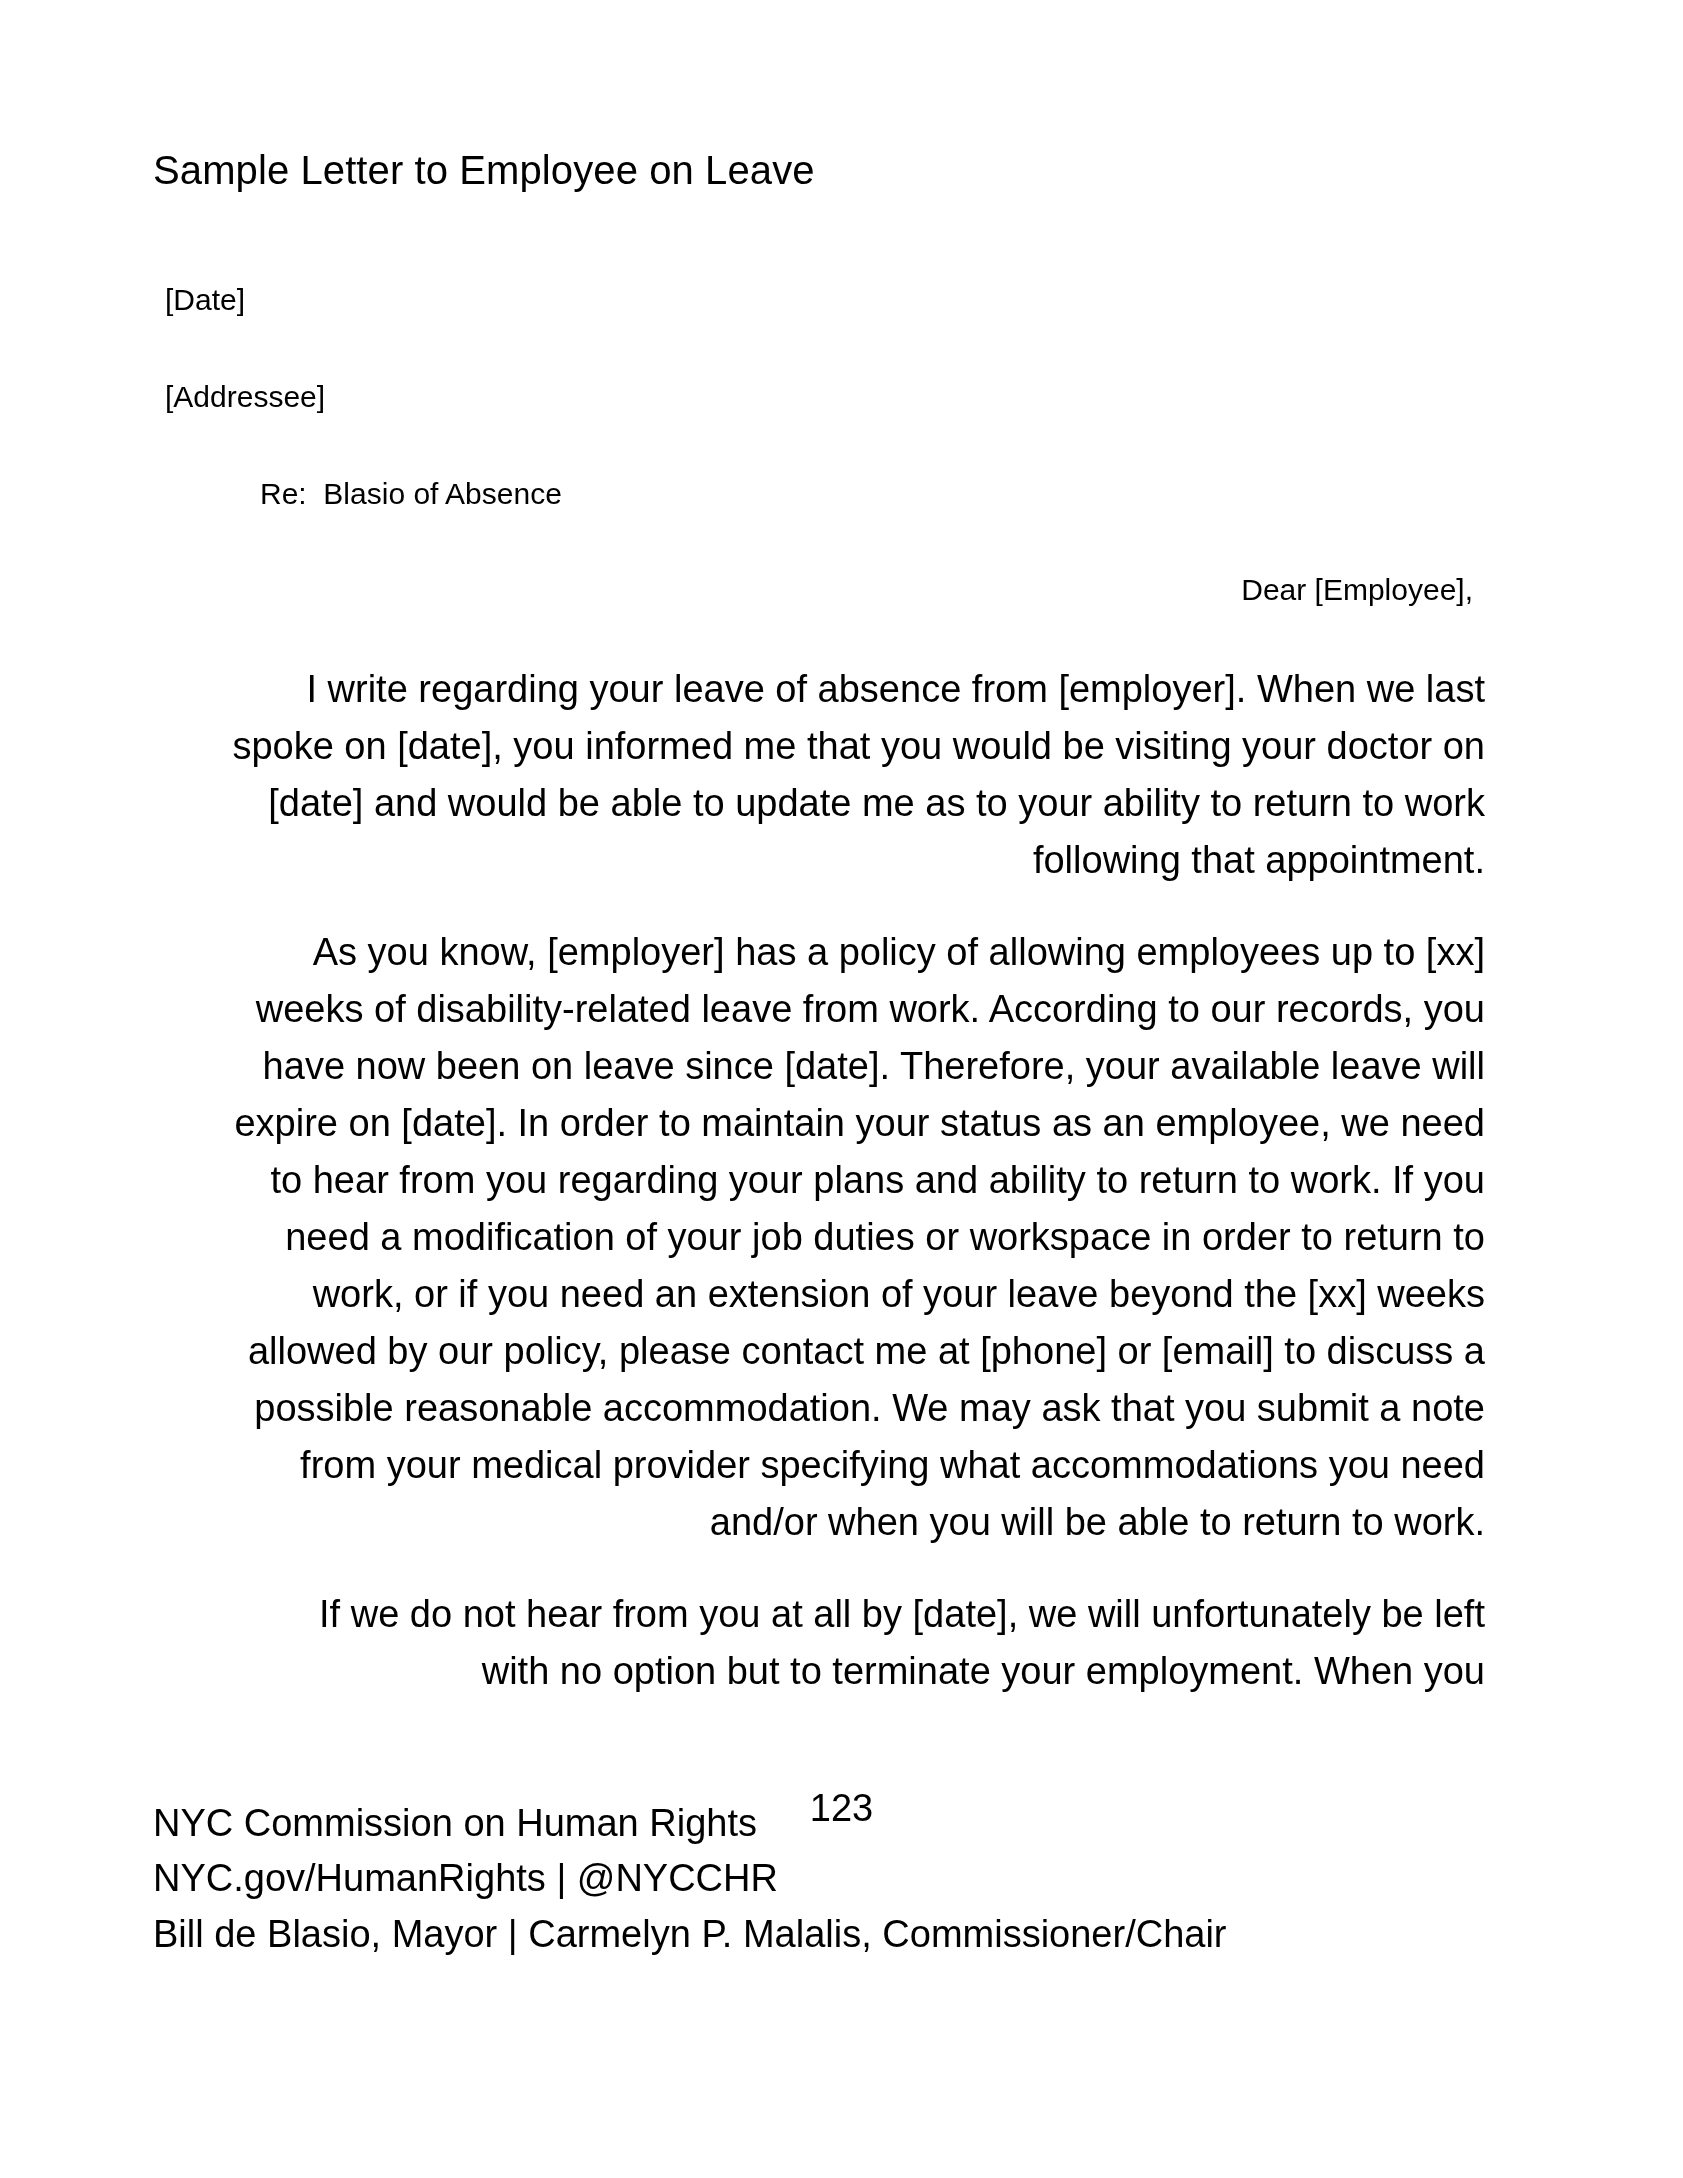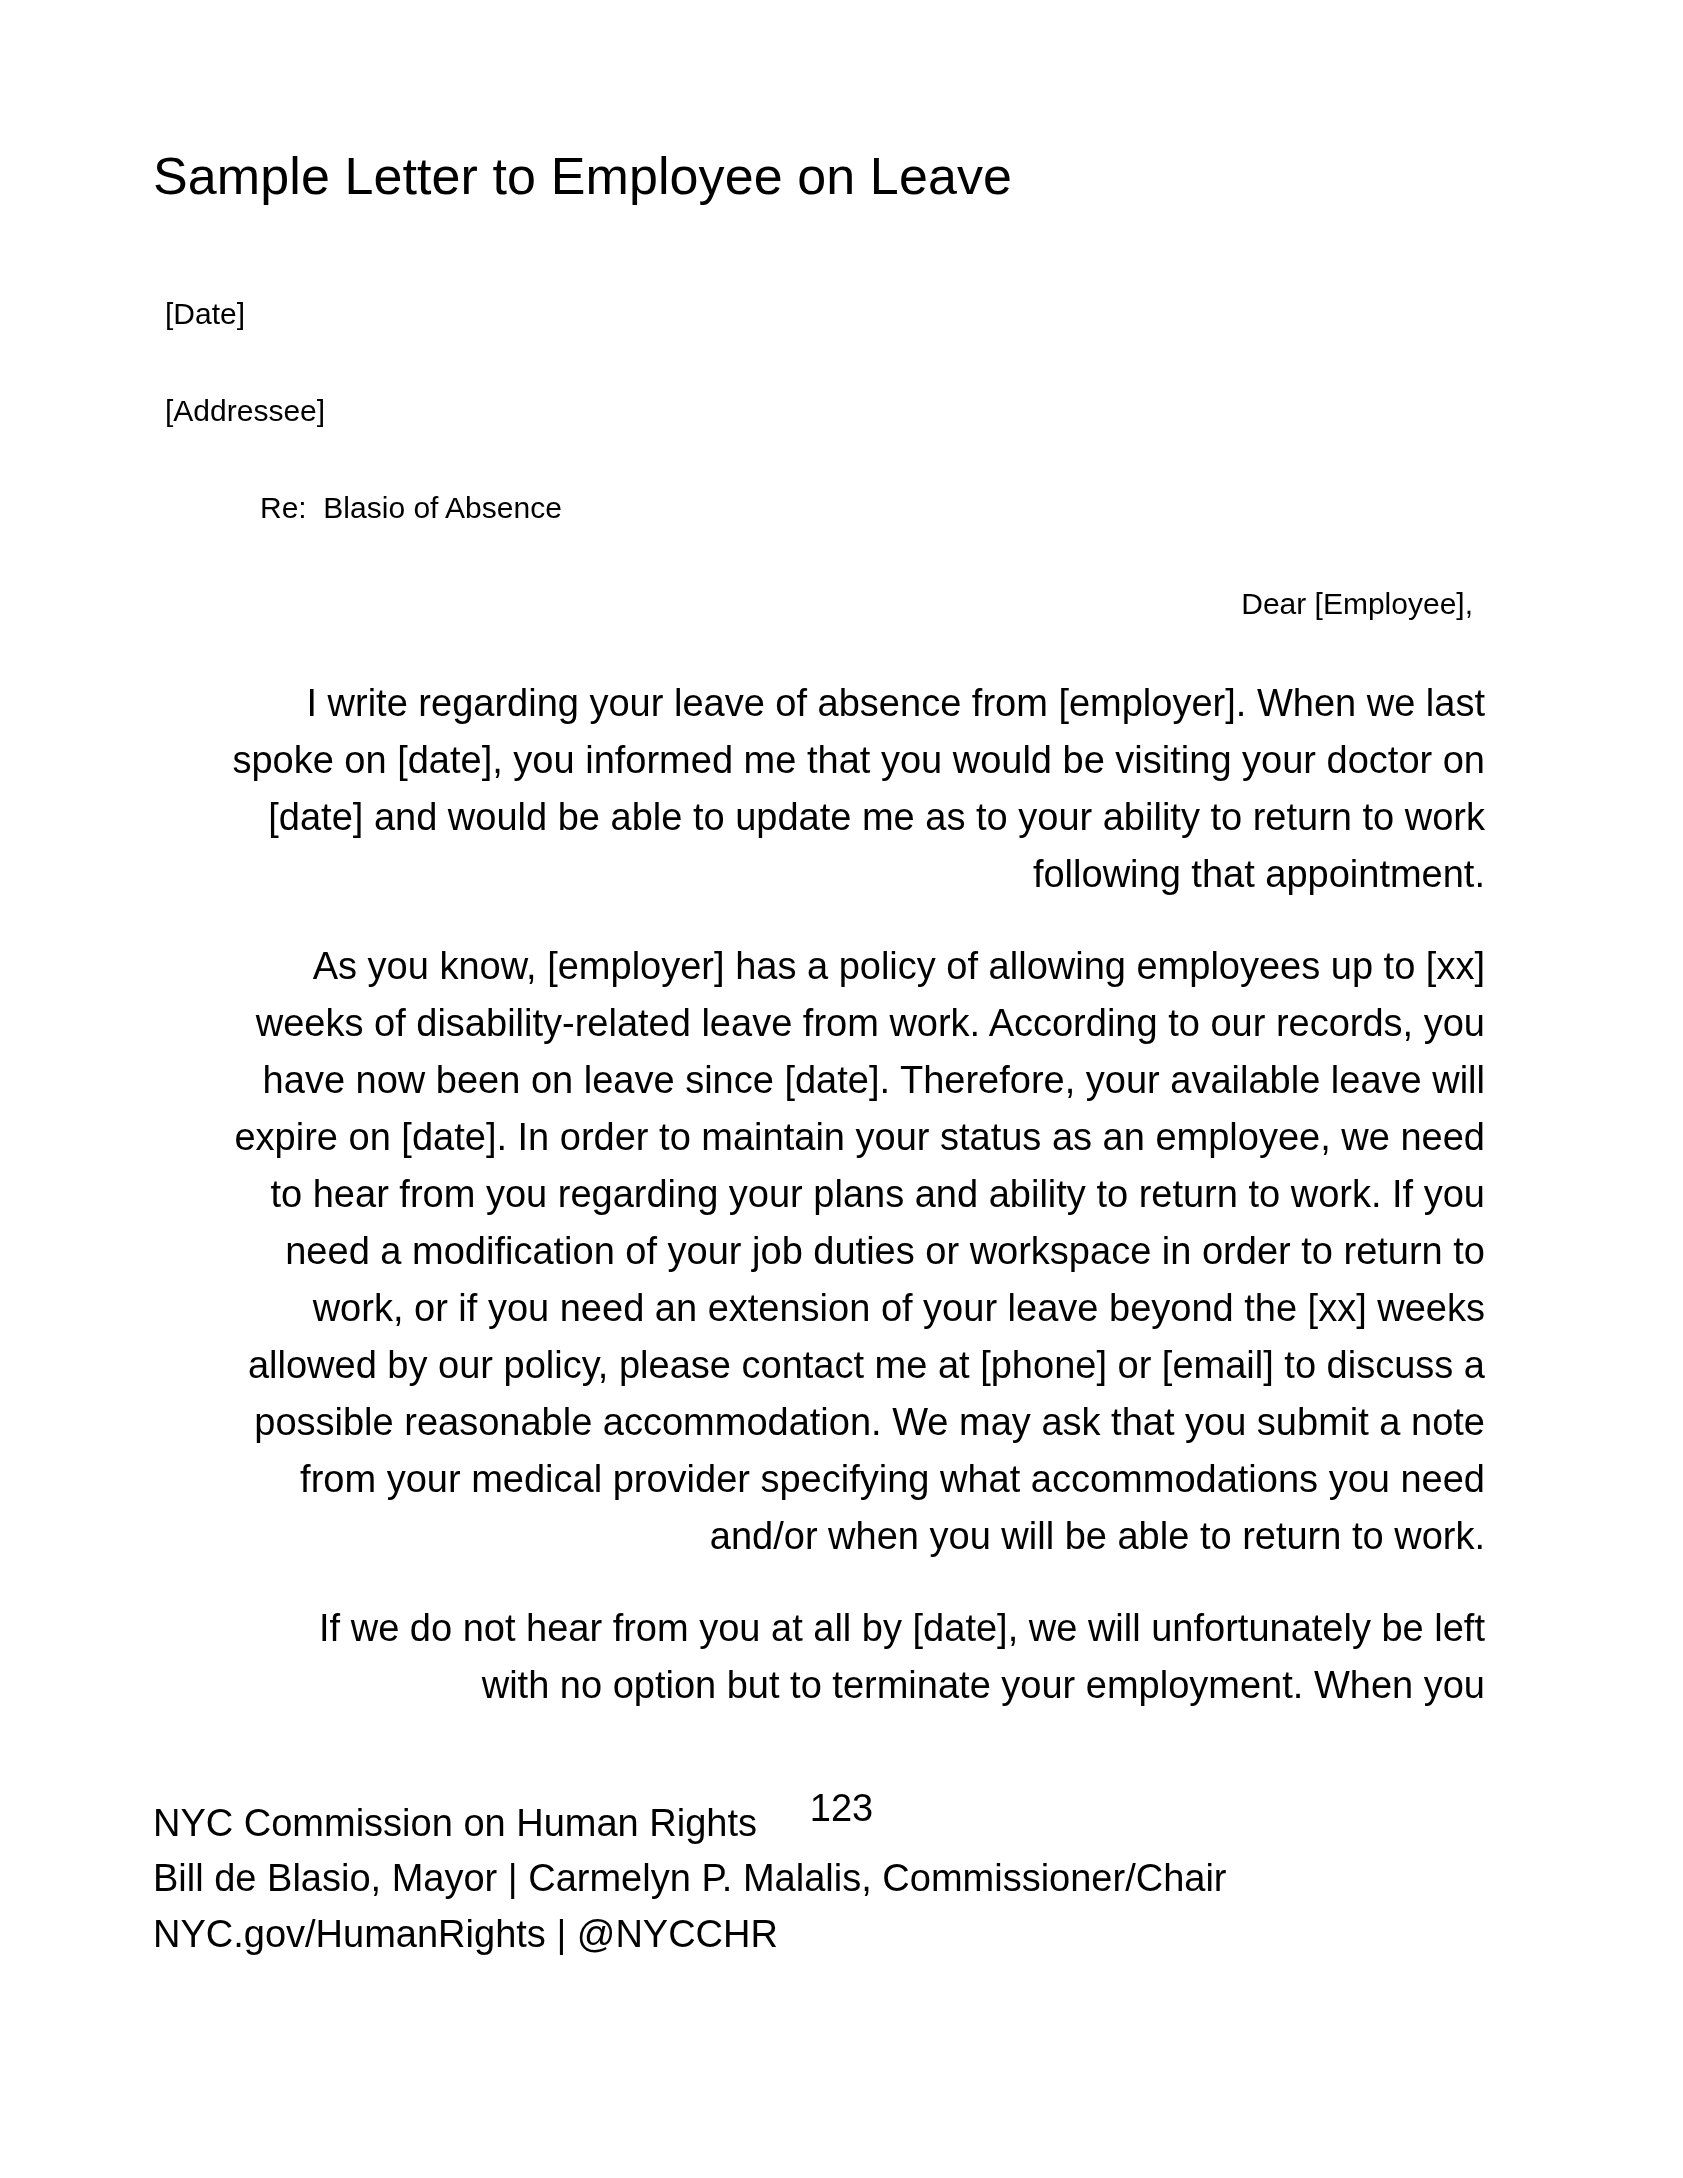--- a/index.html
+++ b/index.html
@@ -20,21 +20,21 @@
     box-sizing: border-box;
     overflow: hidden;
   }
   .content {
     position: absolute;
     left: 153px;
     top: 0;
     width: 1332px;
   }
   .doc-title {
-    font-size: 52px;
+    font-size: 40px;
     line-height: 1.15;
     font-weight: normal;
     margin: 0;
     padding-top: 147px;
     letter-spacing: 0.1px;
   }
   .block {
     font-size: 30px;
     line-height: 1.0;
     margin: 12px;
@@ -111,18 +111,18 @@
     <p class="para para-indent para-2">As you know, [employer] has a policy of allowing employees up to [xx] weeks of disability-related leave from work. According to our records, you have now been on leave since [date]. Therefore, your available leave will expire on [date]. In order to maintain your status as an employee, we need to hear from you regarding your plans and ability to return to work. If you need a modification of your job duties or workspace in order to return to work, or if you need an extension of your leave beyond the [xx] weeks allowed by our policy, please contact me at [phone] or [email] to discuss a possible reasonable accommodation. We may ask that you submit a note from your medical provider specifying what accommodations you need and/or when you will be able to return to work.</p>
 
     <p class="para para-indent para-3">If we do not hear from you at all by [date], we will unfortunately be left with no option but to terminate your employment. When you</p>
 
   </div>
 
   <div class="page-number">123</div>
 
   <div class="footer">
     <p class="footer-line">NYC Commission on Human Rights</p>
+    <p class="footer-line">NYC.gov/HumanRights | @NYCCHR</p>
     <p class="footer-line">Bill de Blasio, Mayor | Carmelyn P. Malalis, Commissioner/Chair</p>
-    <p class="footer-line">NYC.gov/HumanRights | @NYCCHR</p>
   </div>
 
 </div>
 
 
 </body></html>

